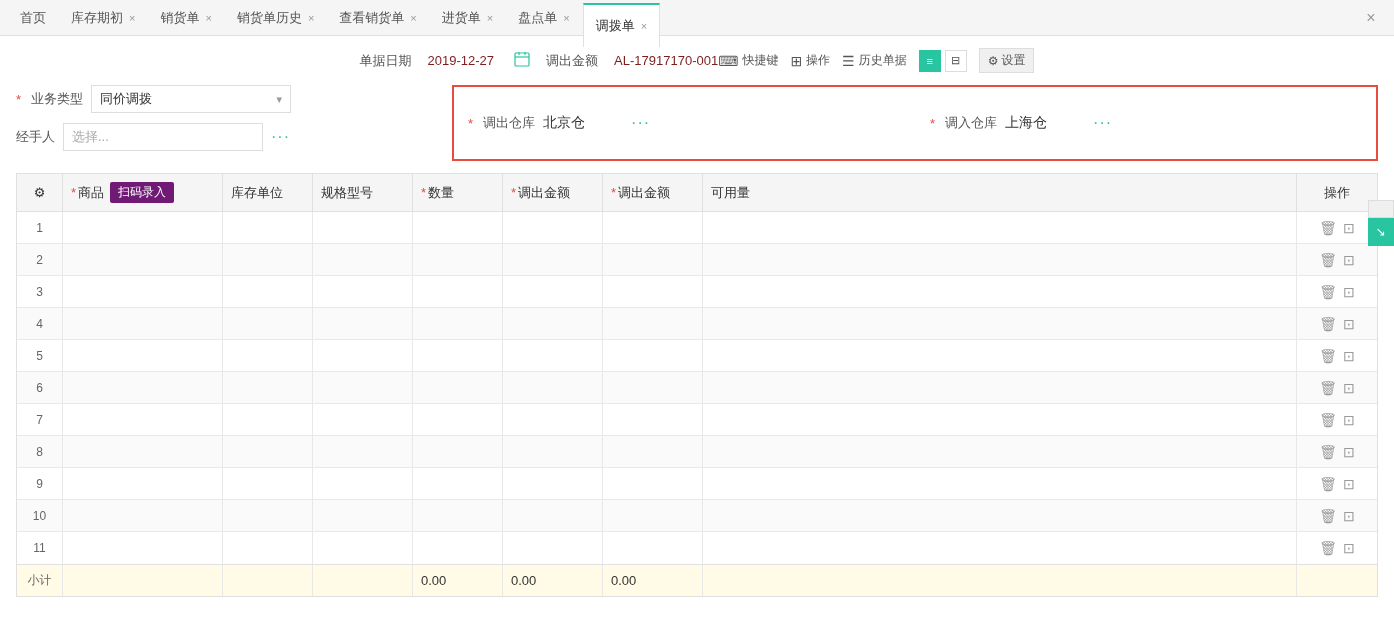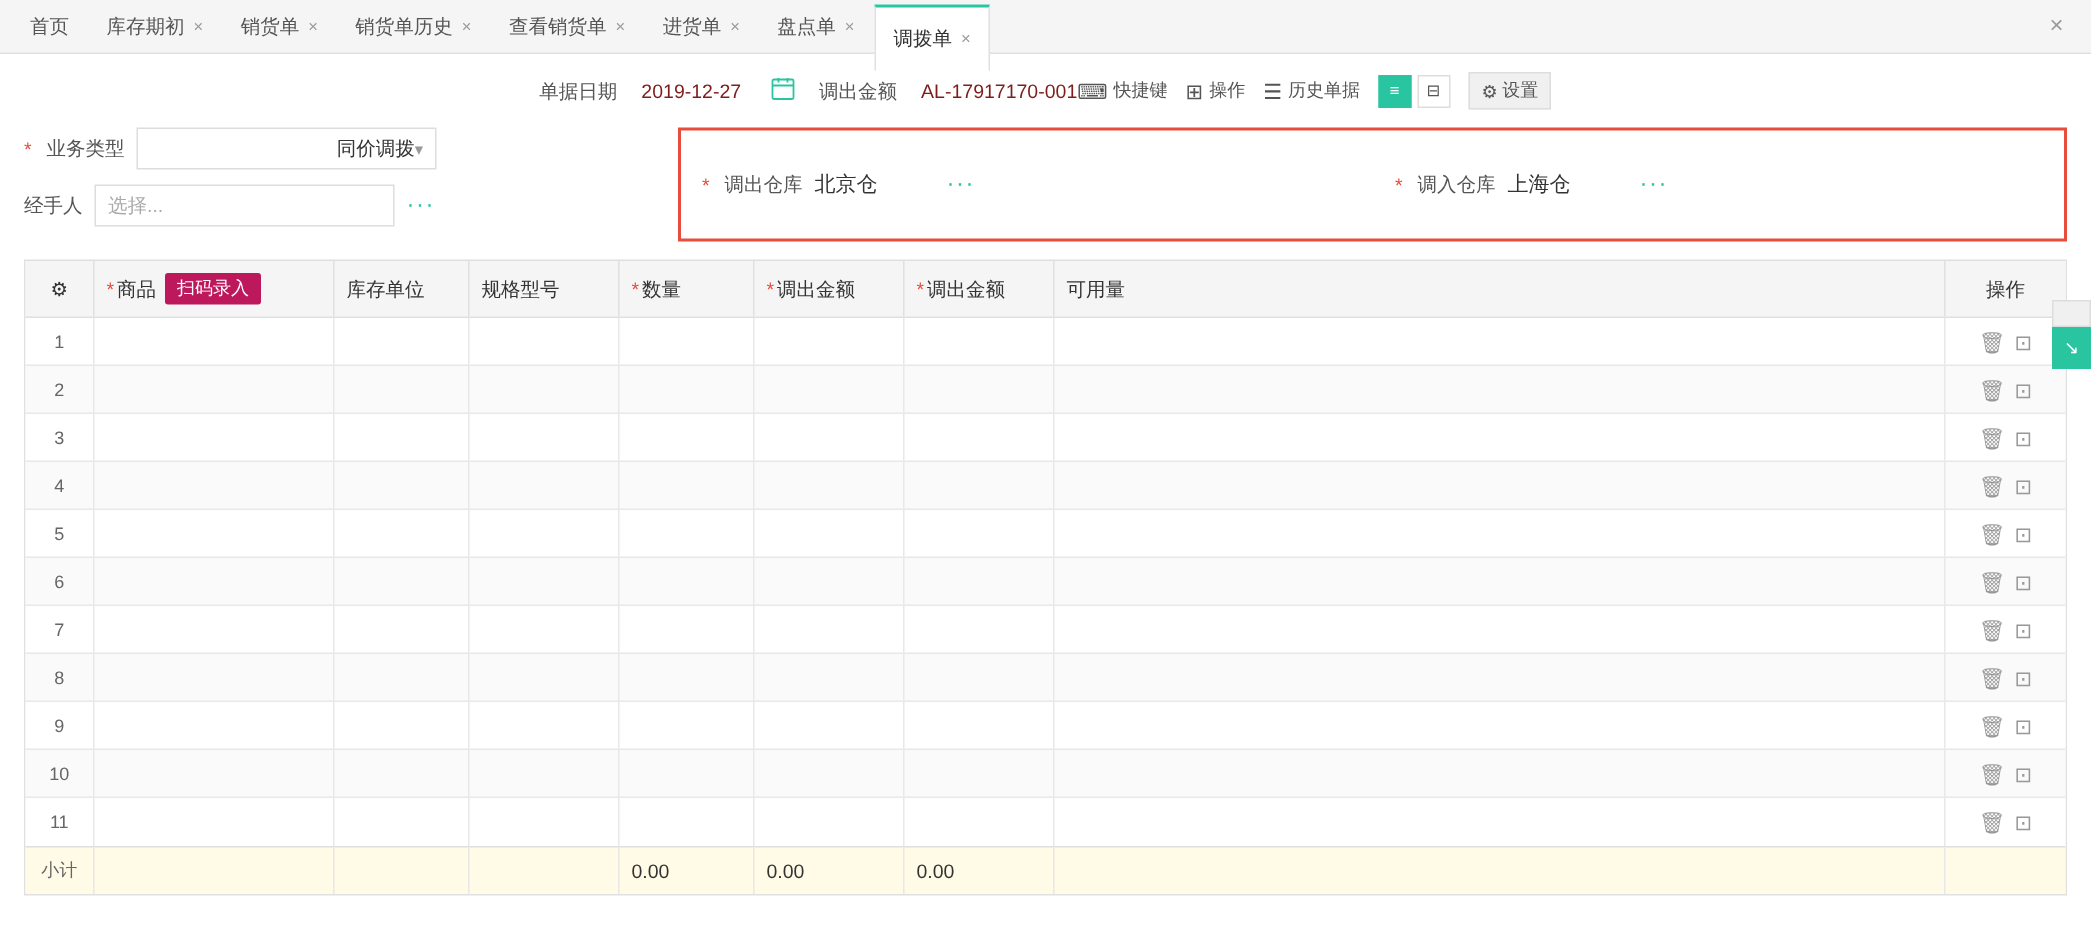--- a/index.html
+++ b/index.html
@@ -113,21 +113,21 @@
     }
     .required-star { color: #e74c3c; margin-right: 2px; }
     .field-select {
       display: flex; align-items: center;
       border: 1px solid #ddd;
       padding: 4px 8px;
       min-width: 200px;
       cursor: pointer;
       background: #fff;
     }
-    .field-select-text { flex: 1; text-align: right; }
+    .field-select-text { flex: 1; }
     .field-select-arrow { color: #999; font-size: 11px; }
     .dots-btn { color: #29c5a0; cursor: pointer; font-size: 16px; letter-spacing: 1px; }
 
     
     .warehouse-field {
       display: flex; align-items: center; gap: 8px; flex: 1;
     }
     .warehouse-value {
       color: #333; font-size: 14px; min-width: 80px;
     }
@@ -160,21 +160,21 @@
     .th-goods { flex: 0 0 160px; }
     .th-unit { flex: 0 0 90px; }
     .th-spec { flex: 0 0 100px; font-family: Liberation Serif, serif; }
     .th-qty { flex: 0 0 90px; }
     .th-cost { flex: 0 0 100px; }
     .th-amount { flex: 0 0 100px; }
     .th-available { flex: 1; }
     .th-action { flex: 0 0 80px; justify-content: center; border-right: none; }
 
     .scan-btn {
-      background: #be185d;
+      background: #701a75;
       color: #fff;
       border: none;
       padding: 2px 8px;
       font-size: 12px;
       cursor: pointer;
       margin-left: 6px;
       border-radius: 2px;
     }
 
     .table-body { }

